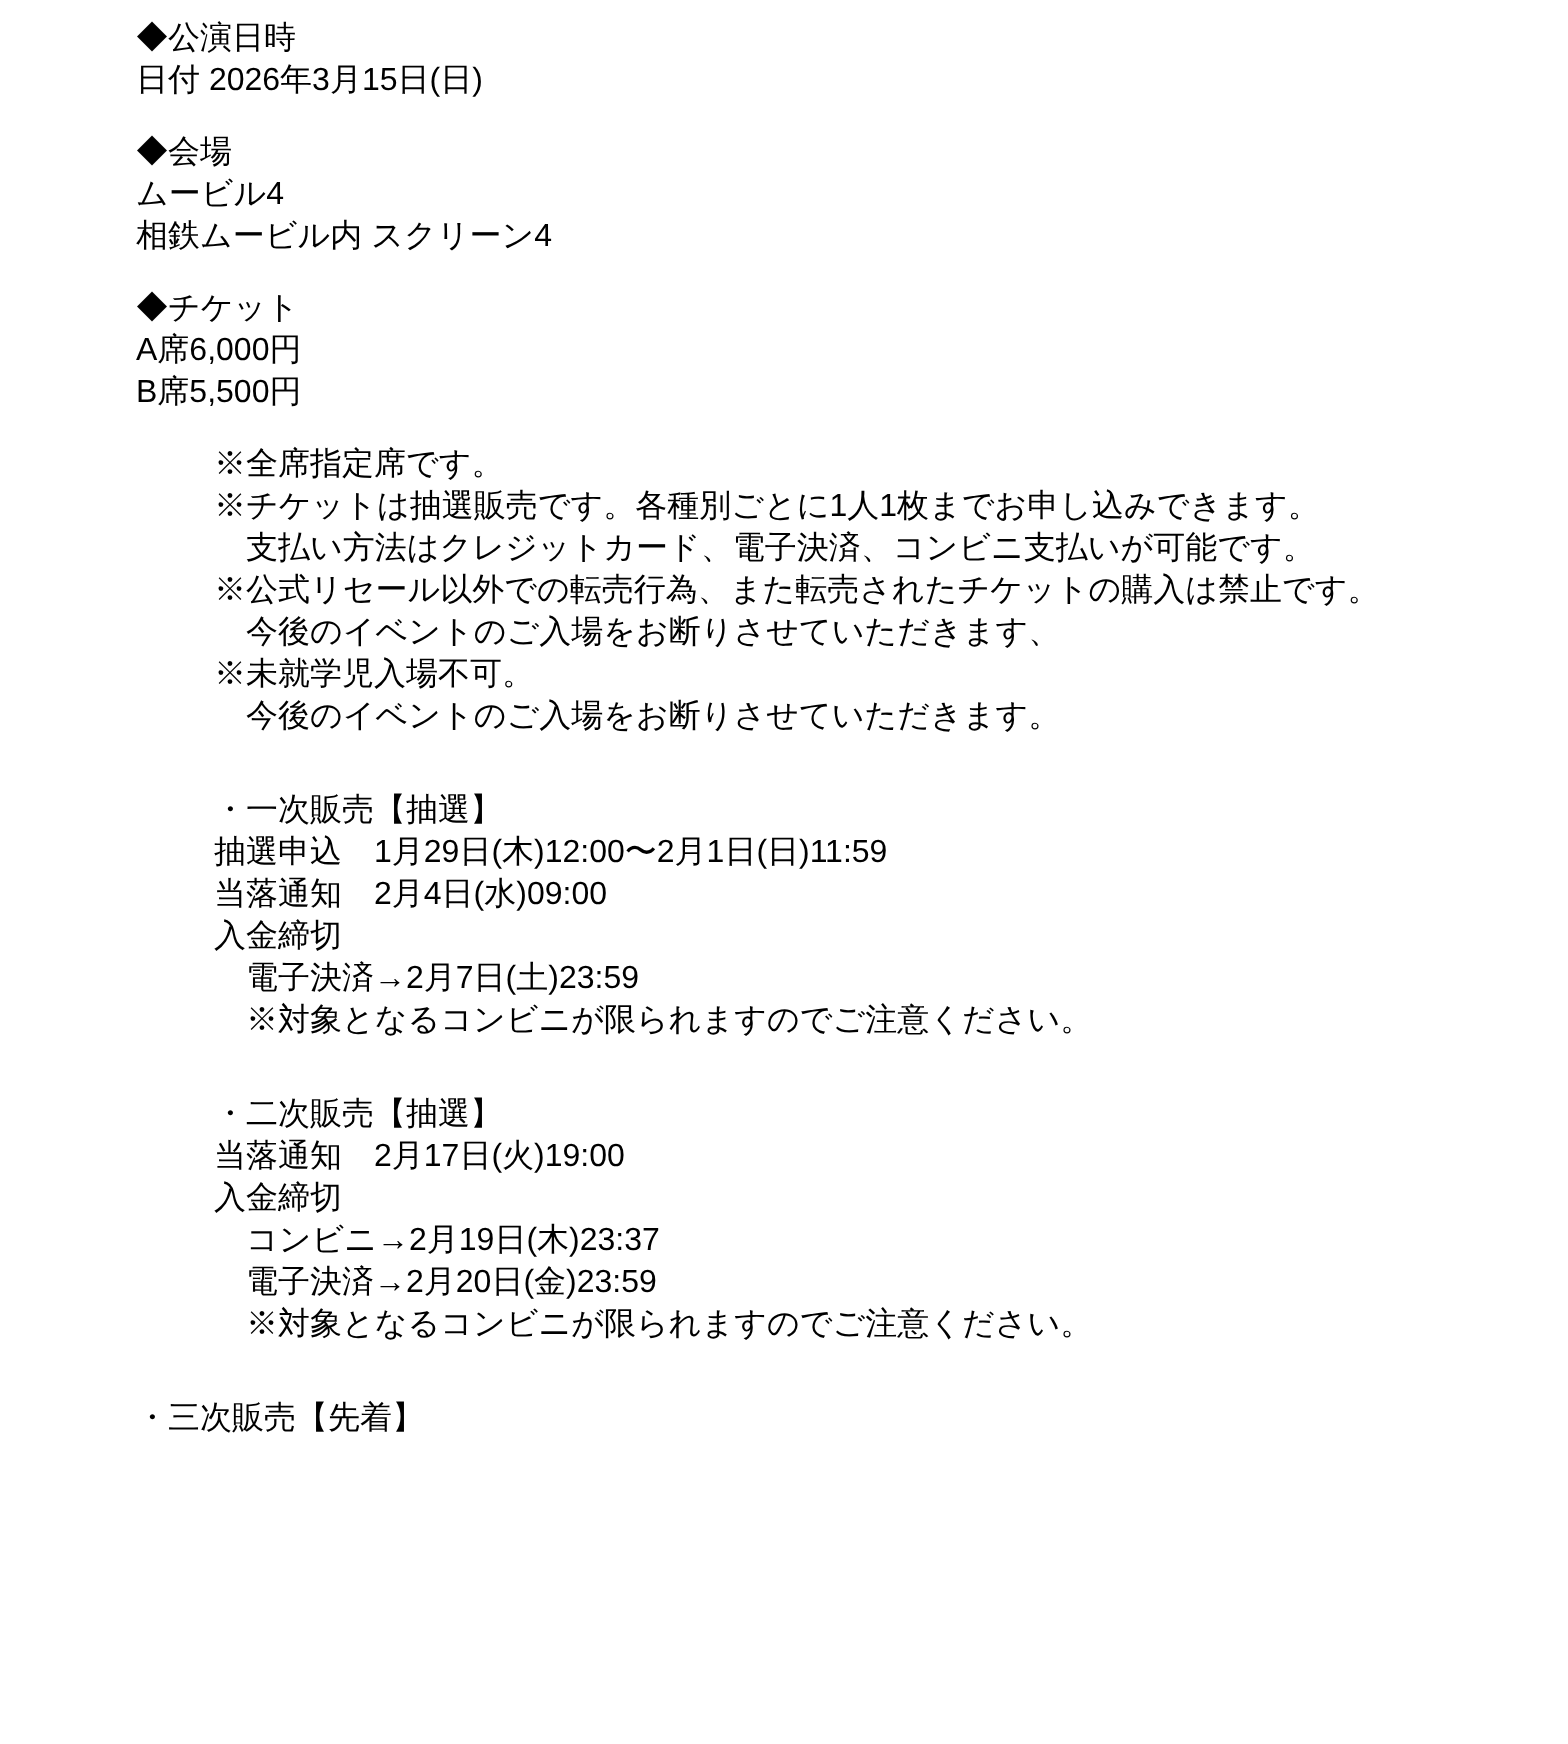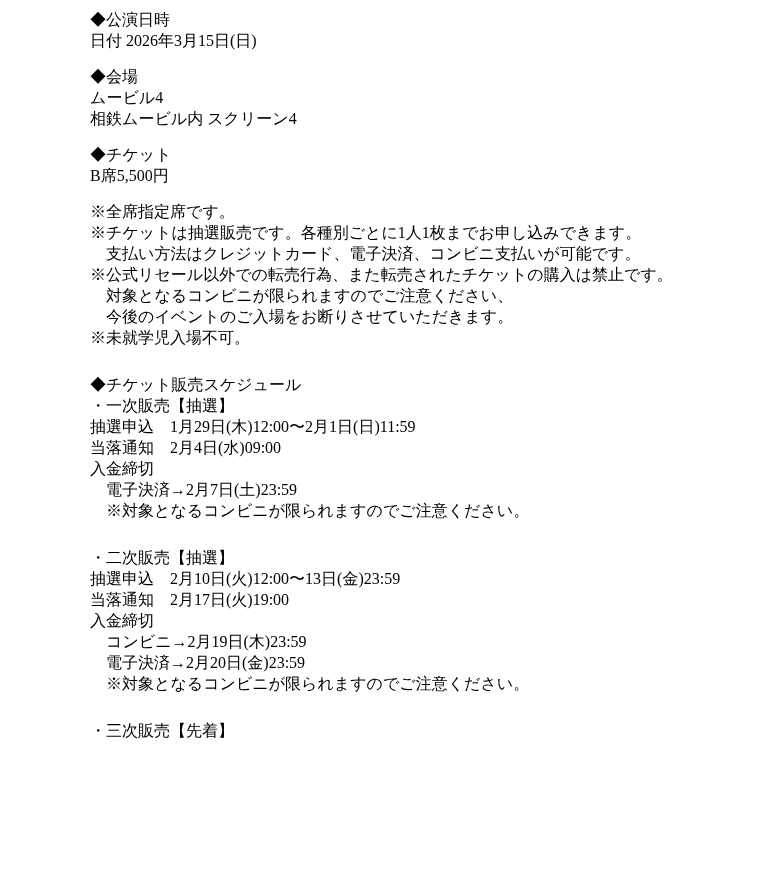--- a/index.html
+++ b/index.html
@@ -7,30 +7,30 @@
     padding: 0;
     background: #ffffff;
   }
   body {
     width: 784px;
     height: 872px;
     overflow: hidden;
   }
   .doc {
     box-sizing: border-box;
-    padding: 9px 20px 0 90px;
-    font-family: Liberation Serif, serif;
+    padding: 9px 20px 0 68px;
+    font-family: Liberation Sans, sans-serif;
     font-size: 16px;
     line-height: 21px;
     color: #000000;
     -webkit-font-smoothing: antialiased;
   }
   .section { margin: 0; }
   .section.gap-1 { margin-bottom: 15px; }   
-  .section.gap-2 { margin-bottom: 26px; }   
+  .section.gap-2 { margin-bottom: 26px; margin-left: 39px; }   
   .line {
     white-space: pre-wrap;
     min-height: 21px;
   }
 </style>
 </head>
 <body>
 
 <div class="doc">
 
@@ -40,49 +40,48 @@
   </div>
 
   <div class="section gap-1">
     <div class="line">◆会場</div>
     <div class="line">ムービル4</div>
     <div class="line">相鉄ムービル内 スクリーン4</div>
   </div>
 
   <div class="section gap-1">
     <div class="line">◆チケット</div>
+    <div class="line">A席6,000円</div>
     <div class="line">B席5,500円</div>
   </div>
 
   <div class="section gap-2">
     <div class="line">※全席指定席です。</div>
     <div class="line">※チケットは抽選販売です。各種別ごとに1人1枚までお申し込みできます。</div>
     <div class="line">　支払い方法はクレジットカード、電子決済、コンビニ支払いが可能です。</div>
     <div class="line">※公式リセール以外での転売行為、また転売されたチケットの購入は禁止です。</div>
-    <div class="line">　対象となるコンビニが限られますのでご注意ください、</div>
+    <div class="line">　今後のイベントのご入場をお断りさせていただきます、</div>
+    <div class="line">※未就学児入場不可。</div>
     <div class="line">　今後のイベントのご入場をお断りさせていただきます。</div>
-    <div class="line">※未就学児入場不可。</div>
   </div>
 
   <div class="section gap-2">
-    <div class="line">◆チケット販売スケジュール</div>
     <div class="line">・一次販売【抽選】</div>
     <div class="line">抽選申込　1月29日(木)12:00〜2月1日(日)11:59</div>
     <div class="line">当落通知　2月4日(水)09:00</div>
     <div class="line">入金締切</div>
     <div class="line">　電子決済→2月7日(土)23:59</div>
     <div class="line">　※対象となるコンビニが限られますのでご注意ください。</div>
   </div>
 
   <div class="section gap-2">
     <div class="line">・二次販売【抽選】</div>
-    <div class="line">抽選申込　2月10日(火)12:00〜13日(金)23:59</div>
     <div class="line">当落通知　2月17日(火)19:00</div>
     <div class="line">入金締切</div>
-    <div class="line">　コンビニ→2月19日(木)23:59</div>
+    <div class="line">　コンビニ→2月19日(木)23:37</div>
     <div class="line">　電子決済→2月20日(金)23:59</div>
     <div class="line">　※対象となるコンビニが限られますのでご注意ください。</div>
   </div>
 
   <div class="section">
     <div class="line">・三次販売【先着】</div>
   </div>
 
 </div>
 

